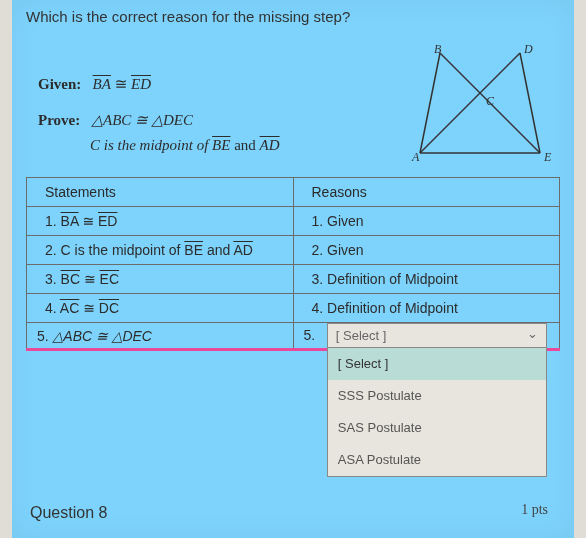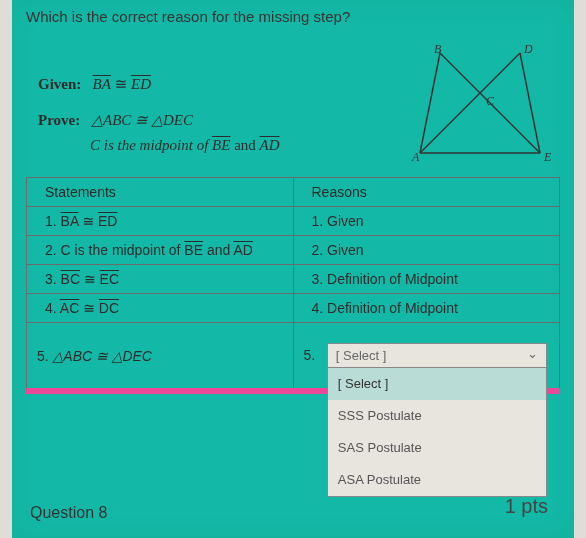--- a/index.html
+++ b/index.html
@@ -10,21 +10,21 @@
     body {
       width: 586px;
       height: 538px;
       background: #e0ddd6;
       font-family: Georgia, 'Times New Roman', serif;
       color: #2c2c2c;
       position: relative;
       overflow: hidden;
     }
     .paper {
-      background: #14b8a6;
+      background: #7dd3fc;
       margin: 0 12px;
       padding: 8px 14px;
       height: 100%;
       position: relative;
       box-shadow: inset 0 0 30px rgba(0,0,0,0.05);
     }
     .question-text {
       font-size: 15px;
       margin-bottom: 18px;
       font-family: Arial, sans-serif;
@@ -66,22 +66,22 @@
     .proof-table td {
       border: 1px solid #6b6b6b;
       padding: 6px 18px;
       vertical-align: middle;
     }
     .proof-table .header td {
       font-weight: normal;
       color: #2a2a2a;
     }
     .select-row td {
-      border-bottom: 6px solid #ec4899;
-      padding: 20px 10px;
+      border-bottom: 3px solid #ec4899;
+      padding: 0 10px;
     }
     .dropdown-container {
       position: relative;
       display: inline-block;
       width: 220px;
     }
     .dropdown-selected {
       border: 1px solid #888;
       padding: 4px 8px;
       color: #666;
@@ -121,22 +121,22 @@
       bottom: 16px;
       left: 18px;
       font-family: Arial, sans-serif;
       font-size: 16px;
       color: #333;
     }
     .points {
       position: absolute;
       bottom: 20px;
       right: 26px;
-      font-family: Liberation Sans, sans-serif;
-      font-size: 20px;
+      font-family: Liberation Serif, serif;
+      font-size: 14px;
       color: #444;
     }
     .stmt-col { width: 50%; }
     .reason-col { width: 50%; }
     .num-prefix {
       display: inline;
     }
   </style>
 </head>
 <body>

